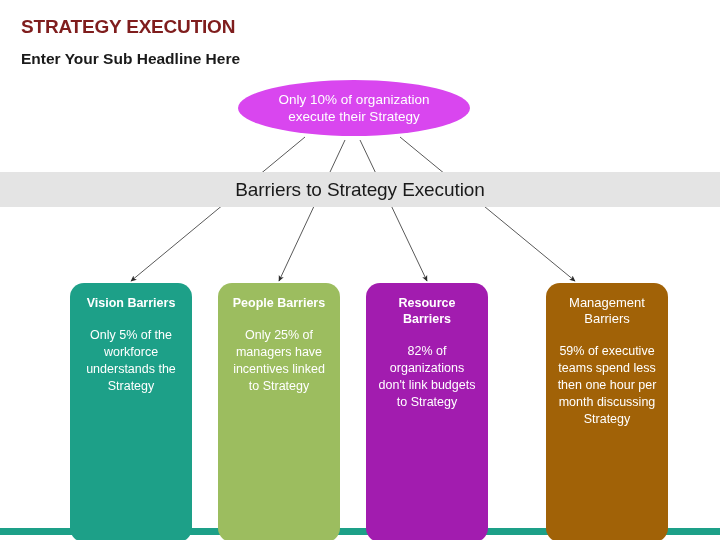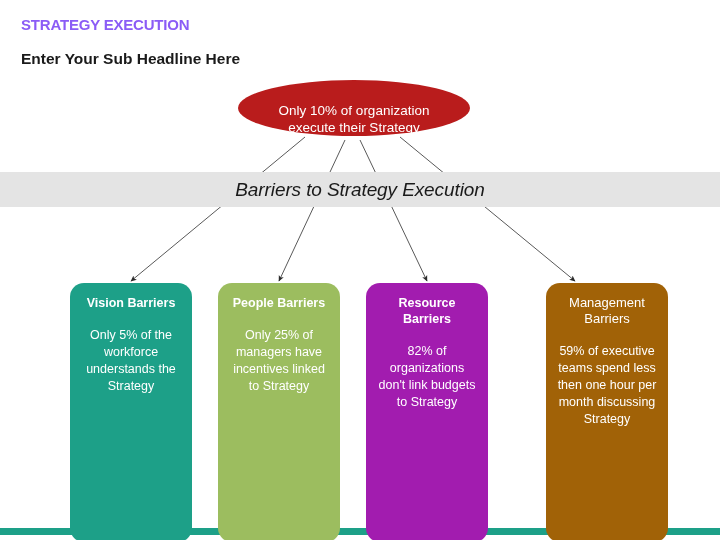--- a/index.html
+++ b/index.html
@@ -22,24 +22,24 @@
     width: 720px;
     height: 540px;
     background: #ffffff;
   }
 
   
   #title {
     position: absolute;
     left: 21px;
     top: 16px;
-    font-size: 15px;
+    font-size: 19px;
     font-weight: bold;
     letter-spacing: -0.2px;
-    color: #8b5cf6;
+    color: #7f1d1d;
     white-space: nowrap;
   }
   #subtitle {
     position: absolute;
     left: 21px;
     top: 50px;
     font-size: 15.5px;
     font-weight: bold;
     color: #1a1a1a;
     white-space: nowrap;
@@ -81,21 +81,20 @@
     position: absolute;
     left: 0;
     top: 172px;
     width: 720px;
     height: 35px;
     background: #e4e4e4;
     display: flex;
     align-items: center;
     justify-content: center;
     z-index: 2;
-    font-style: italic;
   }
   #banner .btext {
     font-size: 19px;
     color: #1a1a1a;
     letter-spacing: -0.1px;
   }
 
   
   .card {
     position: absolute;
@@ -153,21 +152,21 @@
       </marker>
     </defs>
     <g id="arrow-group" stroke="#595959" stroke-width="1" fill="none">
         <line x1="305" y1="137" x2="131" y2="281" marker-end="url(#ah)"></line>
         <line x1="345" y1="140" x2="279" y2="281" marker-end="url(#ah)"></line>
         <line x1="360" y1="140" x2="427" y2="281" marker-end="url(#ah)"></line>
         <line x1="400" y1="137" x2="575" y2="281" marker-end="url(#ah)"></line>
       </g>
   </svg>
 
-  <div id="ellipse" style="background: #b91c1c; align-items: flex-end;">
+  <div id="ellipse" style="background: #d946ef;">
     <div class="etext" style="color: rgb(255, 255, 255);">Only 10% of organization execute their Strategy</div>
   </div>
 
   <div id="banner" style="background: rgb(228, 228, 228);">
     <div class="btext" style="color: rgb(26, 26, 26);">Barriers to Strategy Execution</div>
   </div>
 
   <div class="card" id="card-0" style="background: rgb(29, 160, 136);">
     <div class="c-title">Vision Barriers</div>
     <div class="c-body">Only 5% of the workforce understands the Strategy</div>

